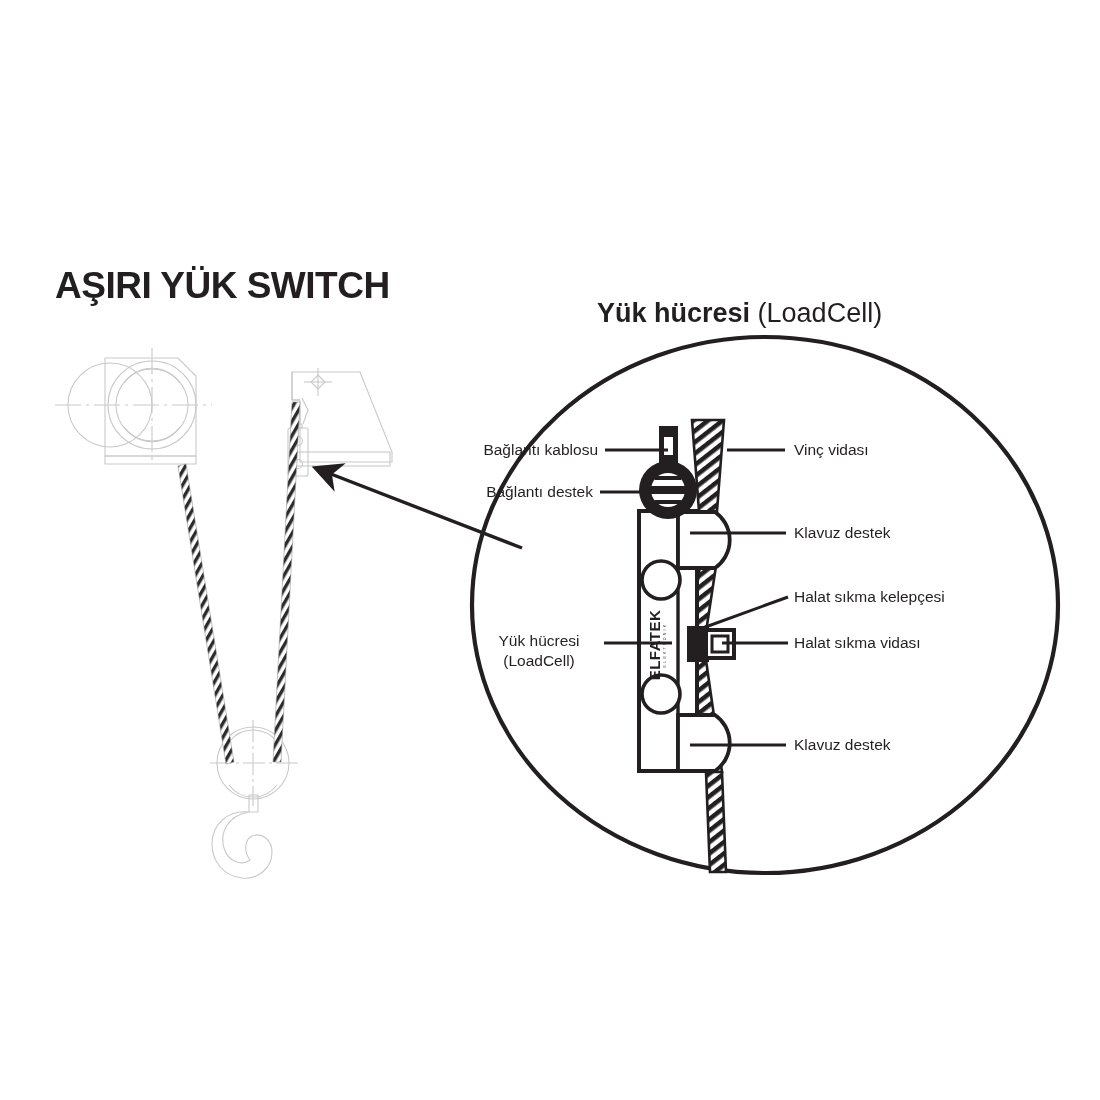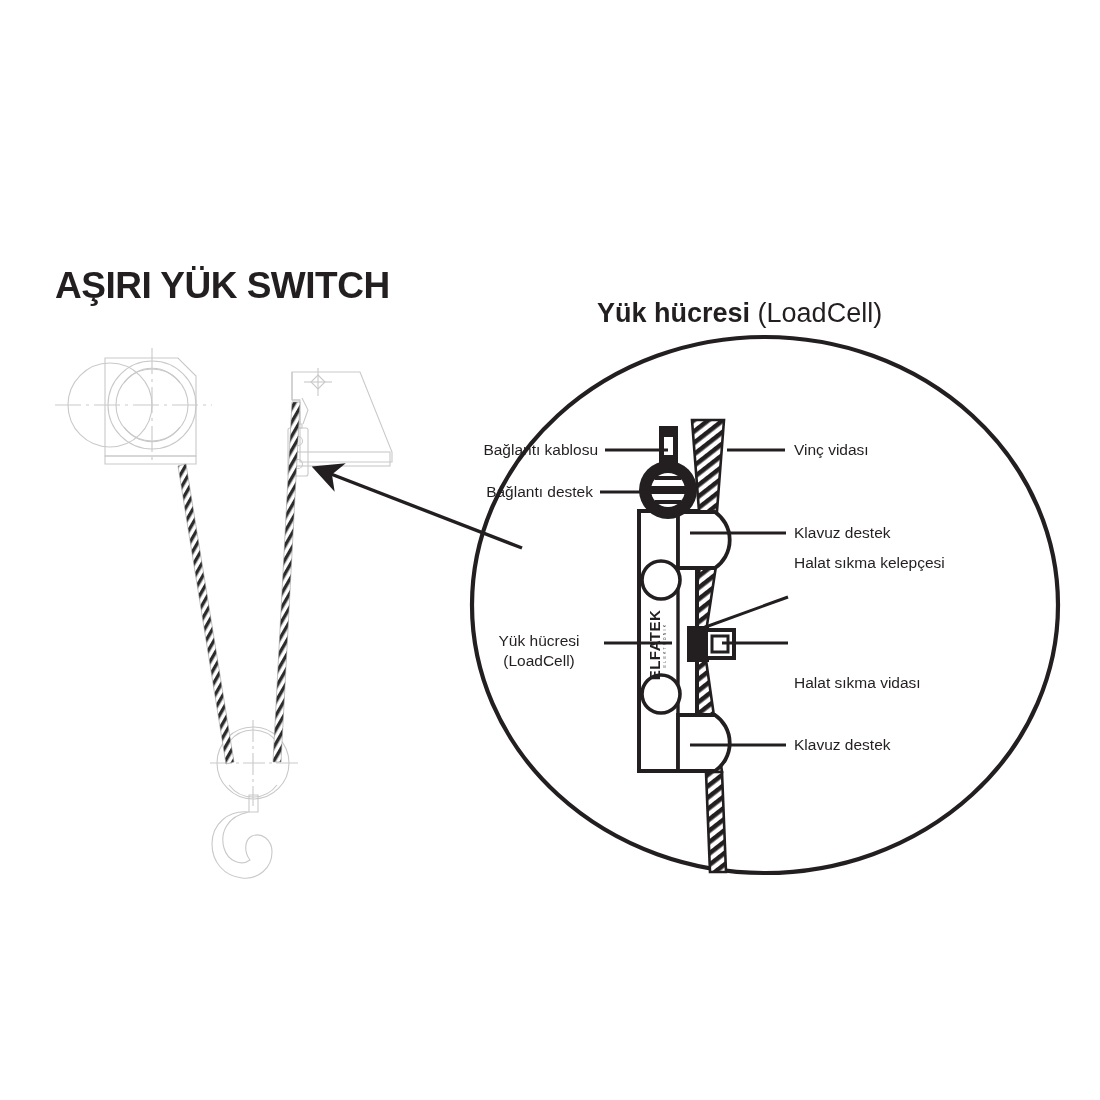--- a/index.html
+++ b/index.html
@@ -222,22 +222,22 @@
   <div class="callout right-align" style="left:400px; top:440px; width:198px;">Bağlantı kablosu</div>
 
   <div class="callout right-align" style="left:395px; top:482px; width:198px;">Bağlantı destek</div>
 
   <div class="callout" style="left:794px; top:440px;">Vinç vidası</div>
 
   <div class="callout" style="left:794px; top:523px;">Klavuz destek</div>
 
   <div class="callout" style="left:794px; top:735px;">Klavuz destek</div>
 
-  <div class="callout" style="left:794px; top:553px;">Halat sıkma kelepçesi</div>
-
-  <div class="callout" style="left:794px; top:633px;margin-top:40px;">Halat sıkma vidası</div>
+  <div class="callout" style="left:794px; top:587px;">Halat sıkma kelepçesi</div>
+
+  <div class="callout" style="left:794px; top:633px;">Halat sıkma vidası</div>
 
   <div class="callout two-line" style="left:480px; top:631px; width:118px;">
     <div>Yük hücresi</div>
     <div>(LoadCell)</div>
   </div>
 
 </div>
 
 </body></html>

